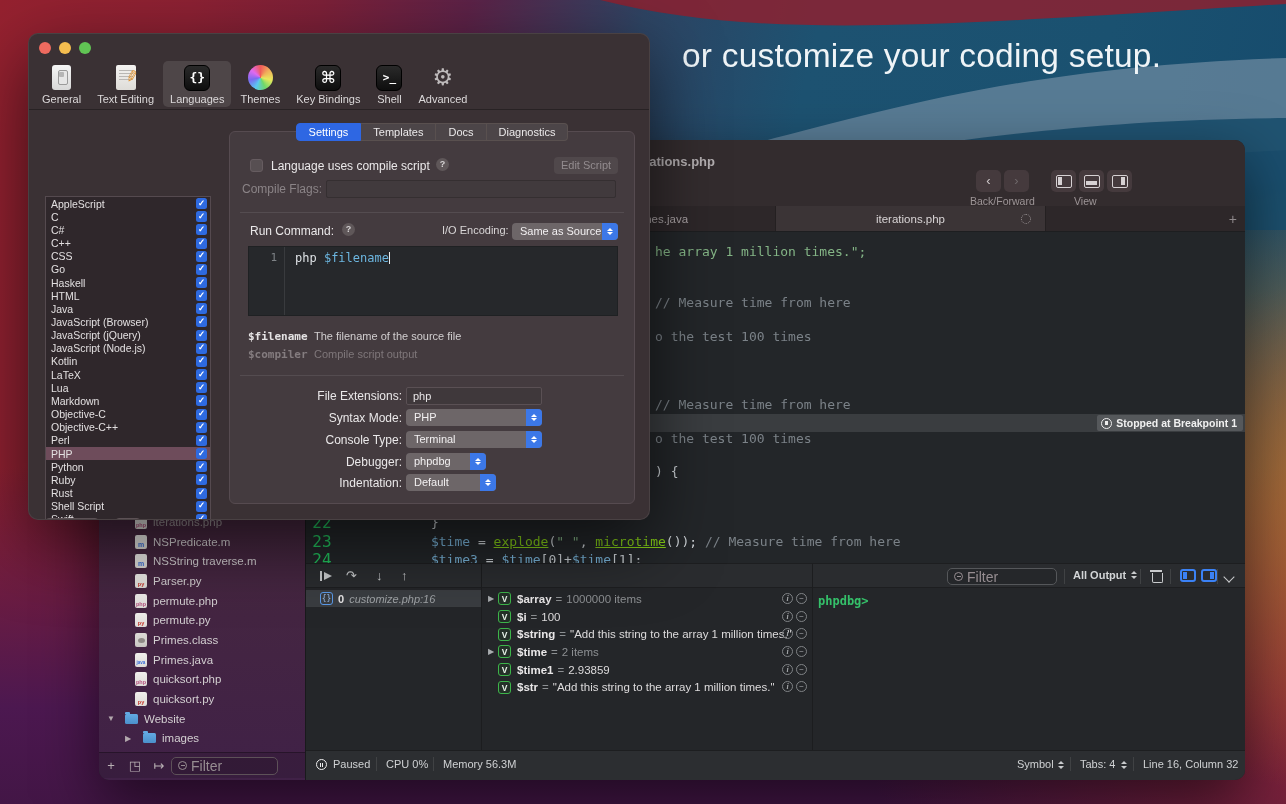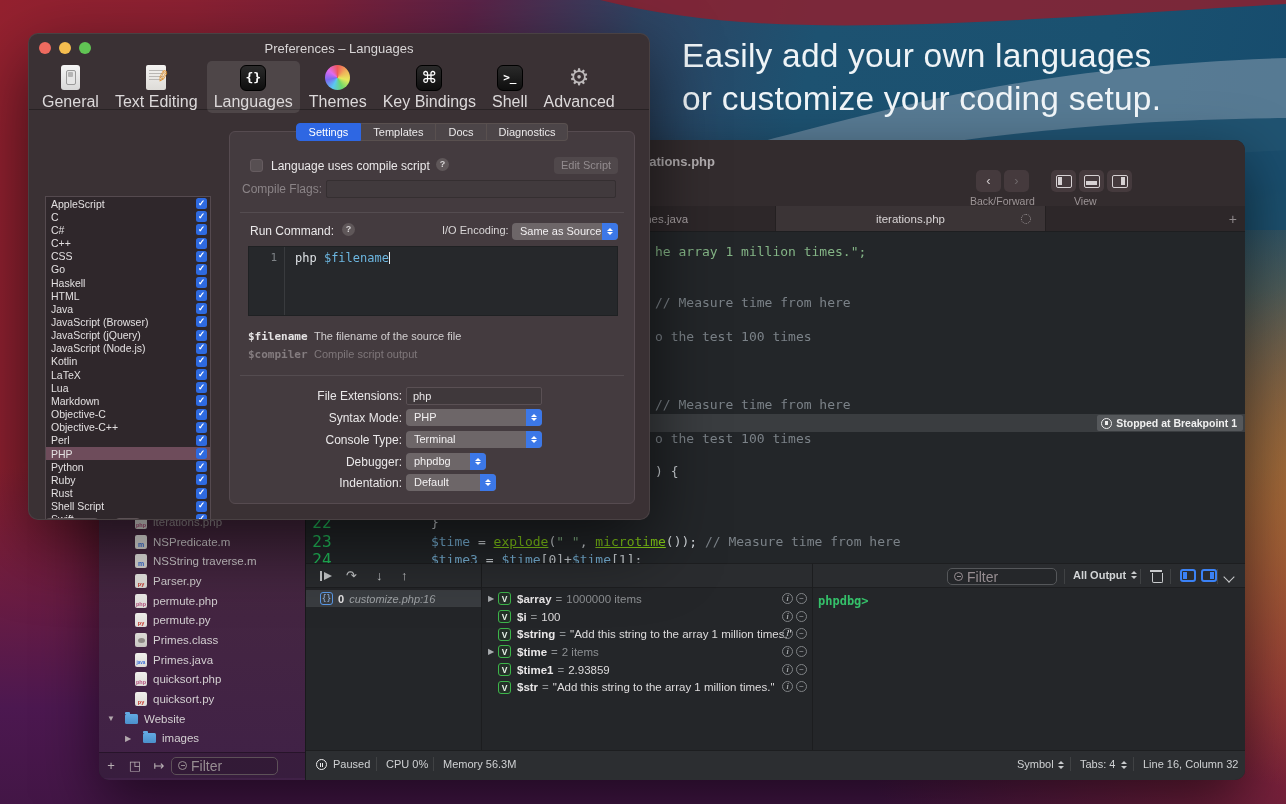--- a/index.html
+++ b/index.html
@@ -130,21 +130,21 @@
   
   .pwin { position:absolute; left:28px; top:33px; width:622px; height:487px; z-index:3;
     background:#3a3134; border-radius:10px; overflow:hidden; box-shadow:0 24px 70px rgba(0,0,0,.6); border:1px solid rgba(255,255,255,.08); }
   .ptitle { position:absolute; left:0; right:0; top:7px; text-align:center; font-size:13px; color:#d8d5d6; }
   .tl { position:absolute; top:8px; width:12px; height:12px; border-radius:50%; }
   .tl.r { left:10px; background:#ee6a5f; } .tl.y { left:30px; background:#f5bd4f; } .tl.g { left:50px; background:#61c454; }
 
   .ptoolbar { position:absolute; left:0; right:0; top:24px; height:52px; border-bottom:1px solid #282224; display:flex; align-items:flex-start; padding:3px 6px 0 6px; gap:2px; }
   .titem { display:flex; flex-direction:column; align-items:center; gap:2px; padding:3px 7px 2px; border-radius:5px; }
   .titem.sel { background:rgba(255,255,255,.1); }
-  .titem .lbl { font-size:16px; color:#dcd9da; white-space:nowrap; }
+  .titem .lbl { font-size:11px; color:#dcd9da; white-space:nowrap; }
   .tico { height:27px; display:flex; align-items:center; justify-content:center; }
   .ic-general { width:19px; height:25px; background:linear-gradient(#f5f5f5,#d8d8d8); border-radius:3px; position:relative; }
   .ic-general::after { content:""; position:absolute; left:5.5px; top:5px; width:8px; height:13px; border:1px solid #9a9a9a; border-radius:2px; background:#e6e6e6; }
   .ic-general::before { content:""; position:absolute; left:7px; top:7px; width:5px; height:5px; background:#b5b5b5; border-radius:1px; z-index:1; }
   .ic-textedit { width:20px; height:25px; background:linear-gradient(#f4f3f1,#dedcd8); border-radius:2px; position:relative; }
   .ic-textedit::before { content:""; position:absolute; left:3px; top:5px; width:14px; height:10px; background:repeating-linear-gradient(#b9b7b4 0 1px, transparent 1px 3px); }
   .ic-textedit::after { content:"\270E"; position:absolute; right:-2px; top:2px; font-size:15px; color:#e0912e; transform:rotate(75deg); }
   .ic-dark { width:26px; height:26px; background:linear-gradient(#2a2a2a,#0e0e0e); border:1px solid #000; border-radius:6px; color:#fff; display:flex; align-items:center; justify-content:center; }
   .ic-braces { font-family:"DejaVu Sans Mono",monospace; font-size:13px; font-weight:bold; }
   .ic-cmd { font-size:16px; }
@@ -203,21 +203,20 @@
 
   <div class="wallpaper">
     <svg width="1286" height="804" viewBox="0 0 1286 804">
       <path d="M600,0 C760,40 930,26 1286,4 L1286,0 Z" fill="#8c2130" opacity="0.85"></path>
       <path d="M610,170 C800,150 920,70 1286,58 L1286,150 L610,190 Z" fill="#6c8aa0" opacity="0.75"></path>
       <path d="M610,190 C820,170 980,120 1286,118 L1286,230 L610,230 Z" fill="#1b4f6e" opacity="0.9"></path>
     </svg>
   </div>
 
   <div class="headline">
-    <div>Easily add your own languages</div>
     <div>or customize your coding setup.</div>
   </div>
 
   <div class="ewin">
     <div class="ewin-title">iterations.php</div>
 
     <div class="sidebar">
       <div class="file-list">
           <div class="file-row dim">
             <span class="fi t-php" style="margin-left: 36px;">
@@ -473,21 +472,20 @@
         <span class="sb-div" style="left:827px"></span>
         <span class="sb-item" style="left:837px">Line 16, Column 32</span>
       </div>
     </div>
   </div>
 
   <div class="pwin">
     <span class="tl r"></span>
     <span class="tl y"></span>
     <span class="tl g"></span>
-    <div class="ptitle">Preferences – Languages</div>
 
     <div class="ptoolbar">
       <div class="titem">
         <span class="tico">
             <span class="ic-general"></span>
           </span>
         <span class="lbl">General</span>
       </div>
       <div class="titem">
         <span class="tico">

